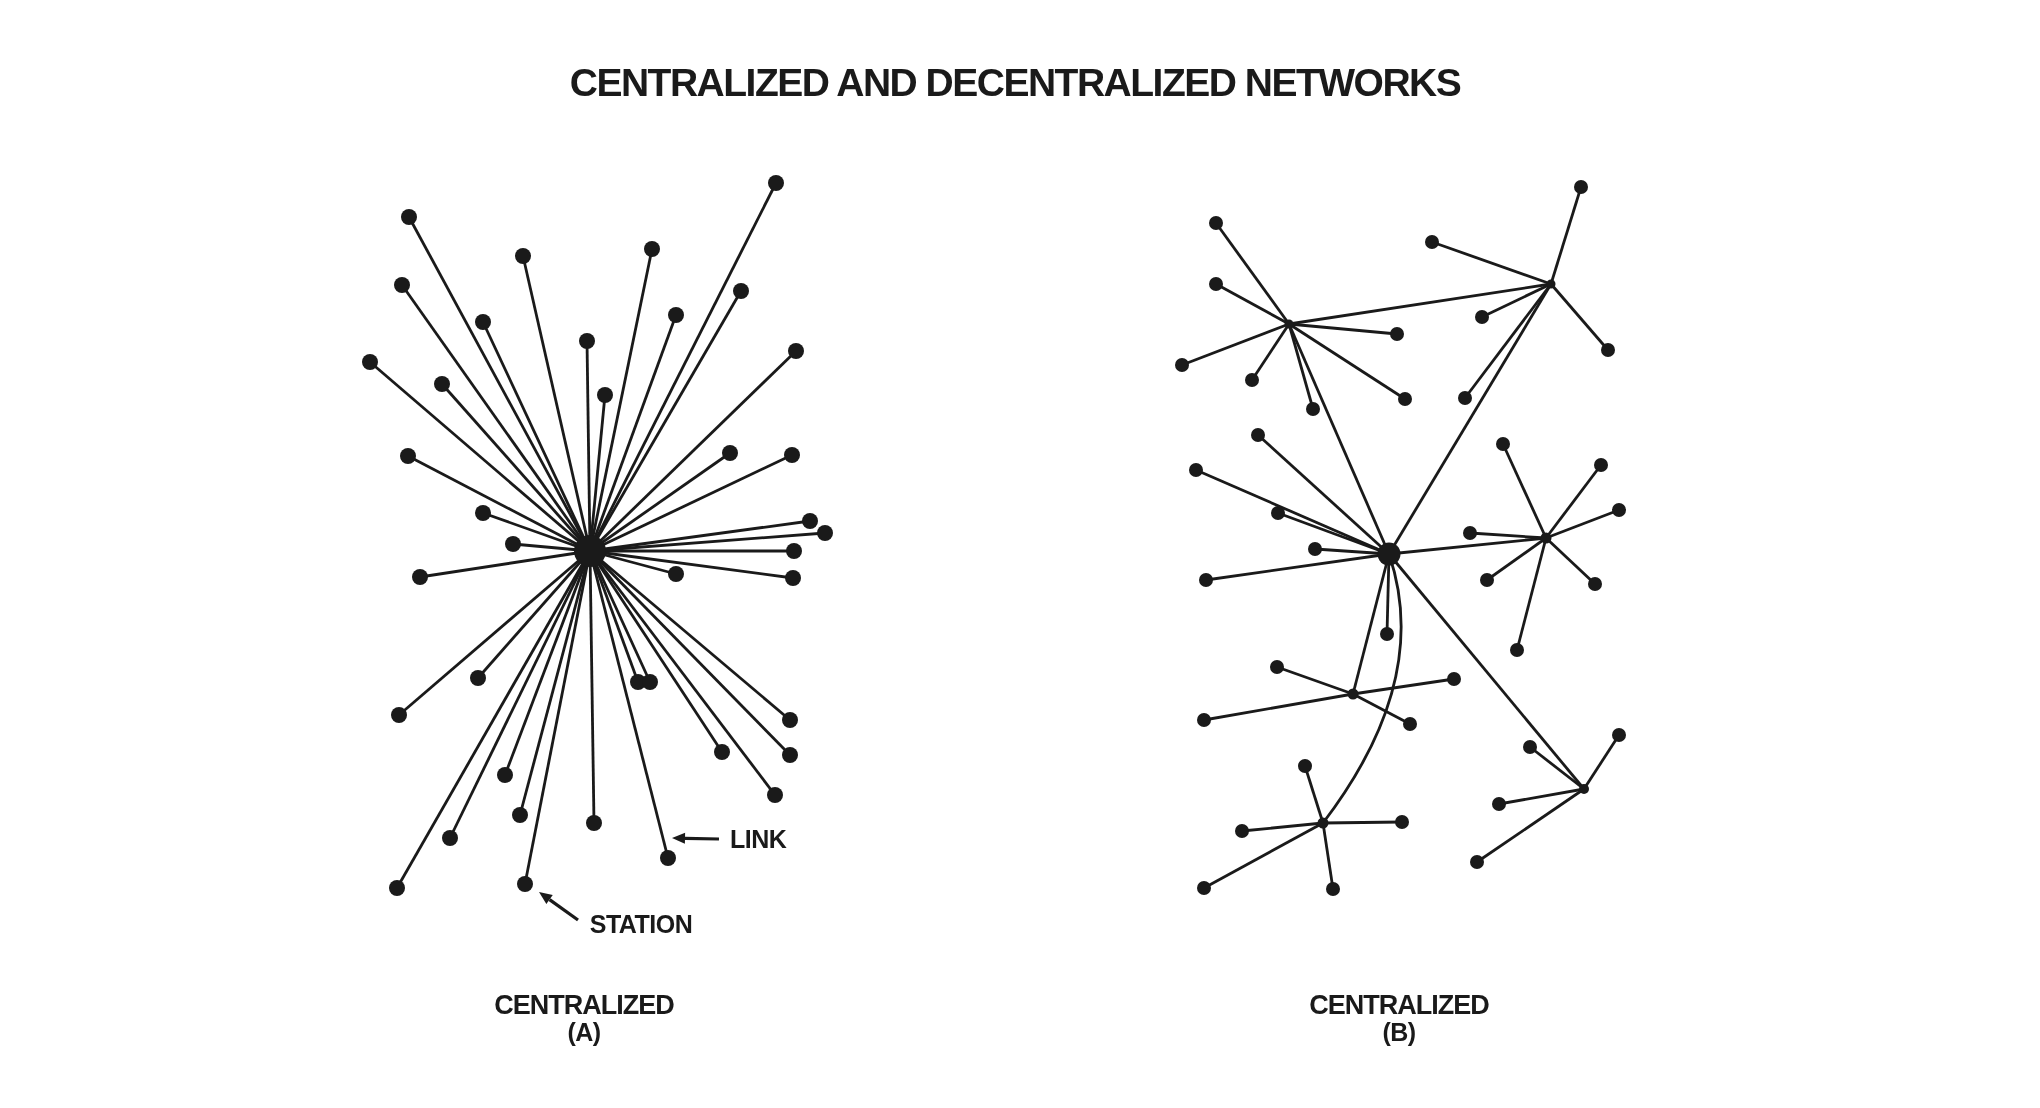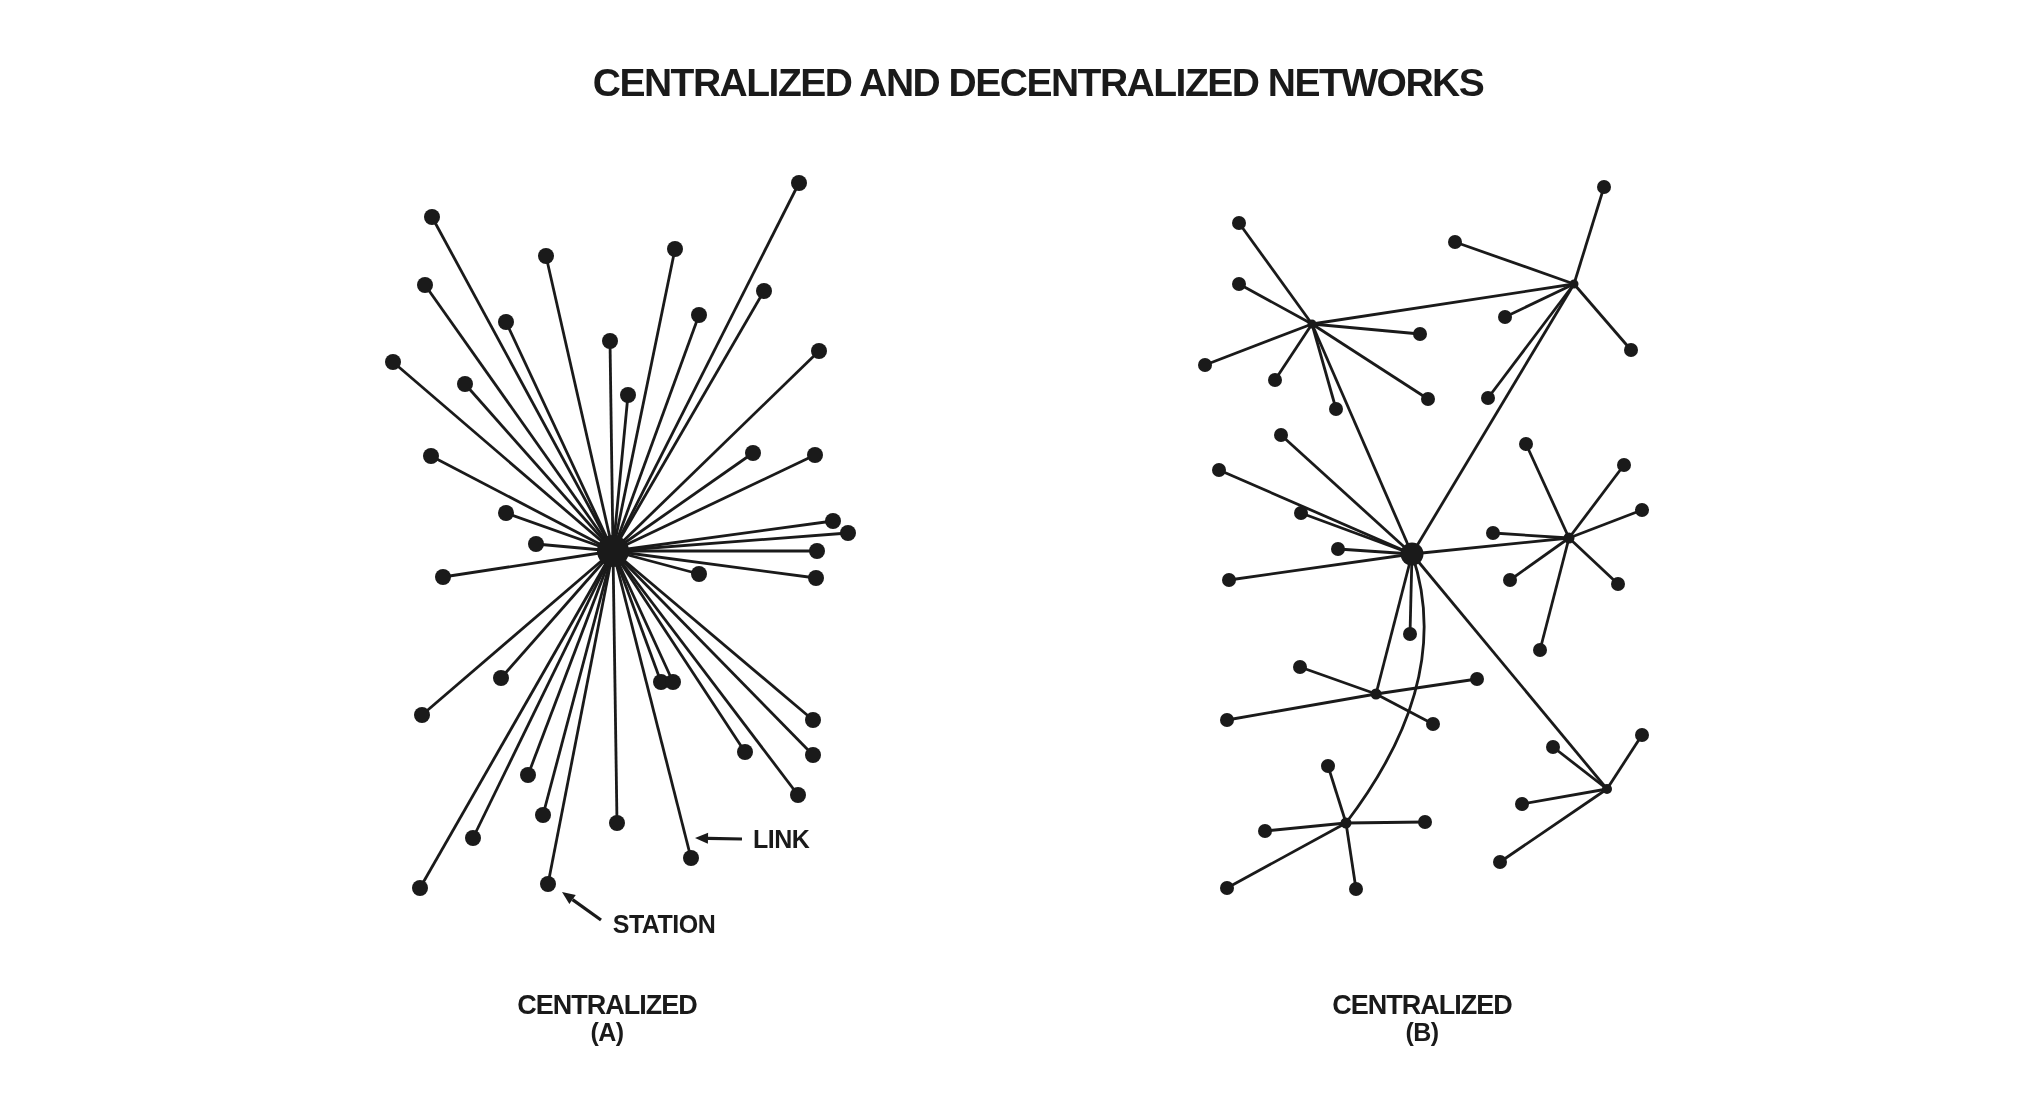--- a/index.html
+++ b/index.html
@@ -2,21 +2,21 @@
 <html style="--ink: #1a1a1a; --bg: #ffffff;"><head>
 <meta charset="utf-8">
 <style>
   :root { --ink: #1a1a1a; --bg: #ffffff; }
   * { margin: 0; padding: 0; box-sizing: border-box; }
   html, body { background: var(--bg); }
   body {
     width: 2040px; height: 1108px; overflow: hidden;
     font-family: "Liberation Sans", "DejaVu Sans", sans-serif;
   }
-  .page { position: relative; width: 1684px; height: 1108px; background: var(--bg); margin-left: 23px; }
+  .page { position: relative; width: 1684px; height: 1108px; background: var(--bg); }
   svg { display: block; }
   .edge { stroke: var(--ink); stroke-width: 2.8; fill: none; }
   .node { fill: var(--ink); }
   .arrow-line { stroke: var(--ink); stroke-width: 3.2; fill: none; }
   .arrow-head { fill: var(--ink); }
   text { fill: var(--ink); }
   .title {
     font-size: 39px; font-weight: 800; letter-spacing: -1.5px;
     text-anchor: middle;
   }

